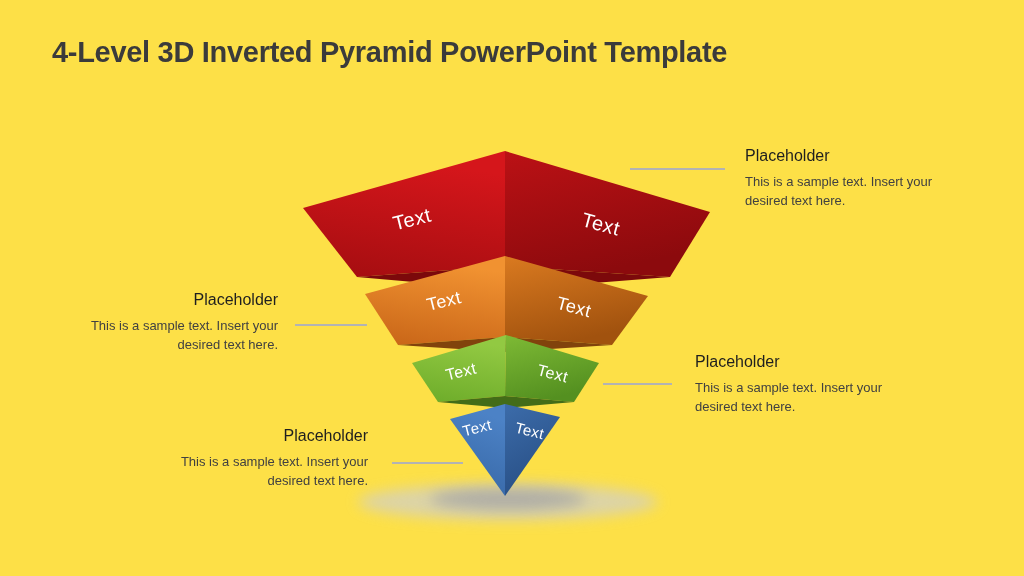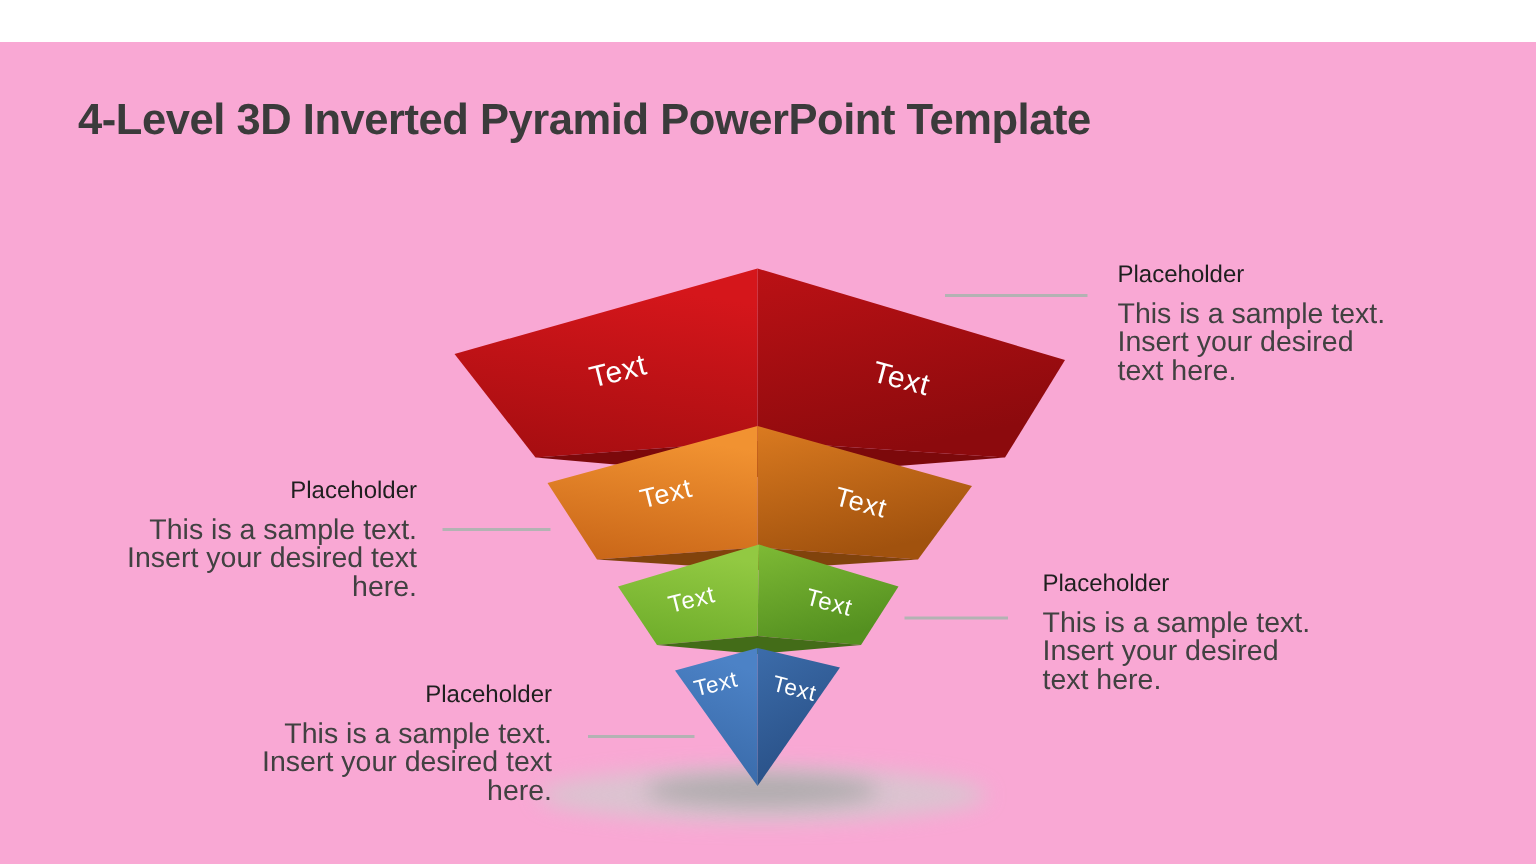--- a/index.html
+++ b/index.html
@@ -1,35 +1,35 @@
 <!DOCTYPE html>
 <html><head>
 <meta charset="utf-8">
 <style>
   html,body{margin:0;padding:0;}
   body{
     width:1024px;height:576px;overflow:hidden;background:#ffffff;
     font-family:"Liberation Sans", sans-serif;position:relative;
   }
-  .slide{position:absolute;inset:0;background:#f9a8d4;margin-top:28px;}
+  .slide{position:absolute;inset:0;background:#fde047;}
   .slide-title{
     position:absolute;left:52px;top:36px;width:900px;
     font-size:29px;font-weight:700;color:#3b3b3b;letter-spacing:-0.3px;
   }
   .pyramid-svg{position:absolute;left:0;top:0;}
   .face-label{
     font-family:"Liberation Sans", sans-serif;
     letter-spacing:0.5px;
   }
   .callout{position:absolute;}
   .callout .c-title{
     font-size:16px;font-weight:400;color:#1f1f1f;margin-bottom:7px;line-height:19px;
   }
   .callout .c-body{
-    font-size:19px;color:#414141;line-height:19px;
+    font-size:13px;color:#414141;line-height:19px;
   }
   .align-right{text-align:right;}
   .connector{
     position:absolute;height:2px;background:#b3b3b3;
   }
   .co-1{left:745px;top:146px;width:190px;}
   .co-2{right:746px;top:290px;width:200px;}
   .co-3{left:695px;top:352px;width:190px;}
   .co-4{right:656px;top:426px;width:200px;}
   .ln-1{left:630px;top:168px;width:95px;}

